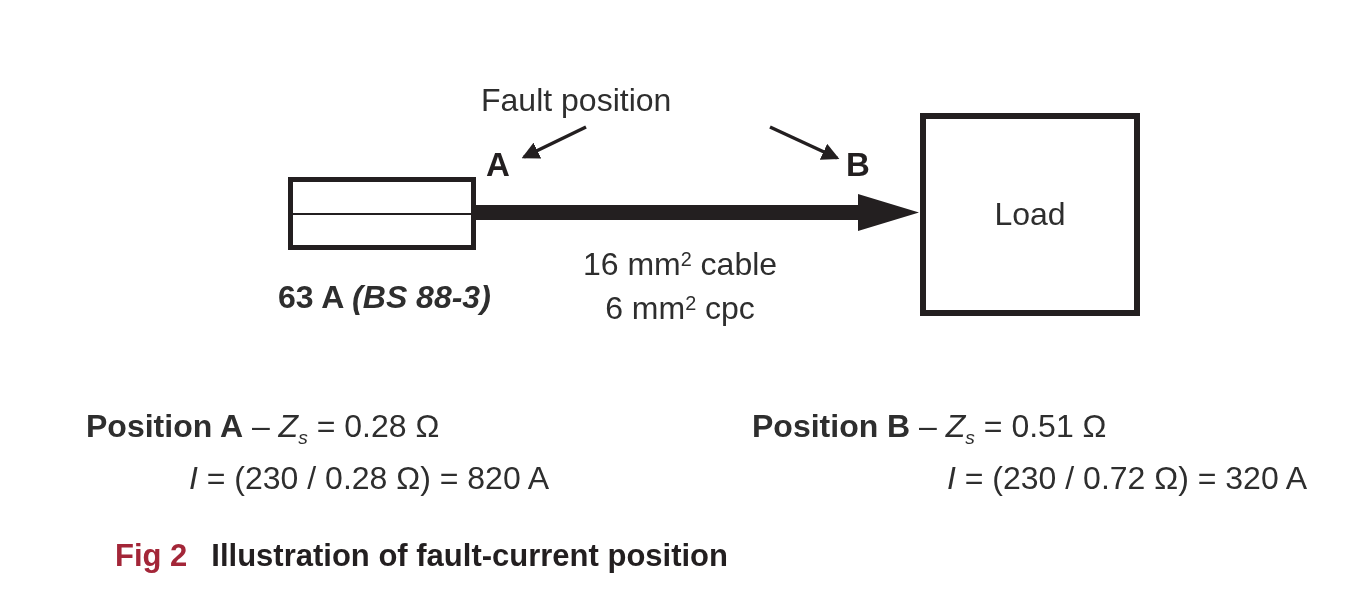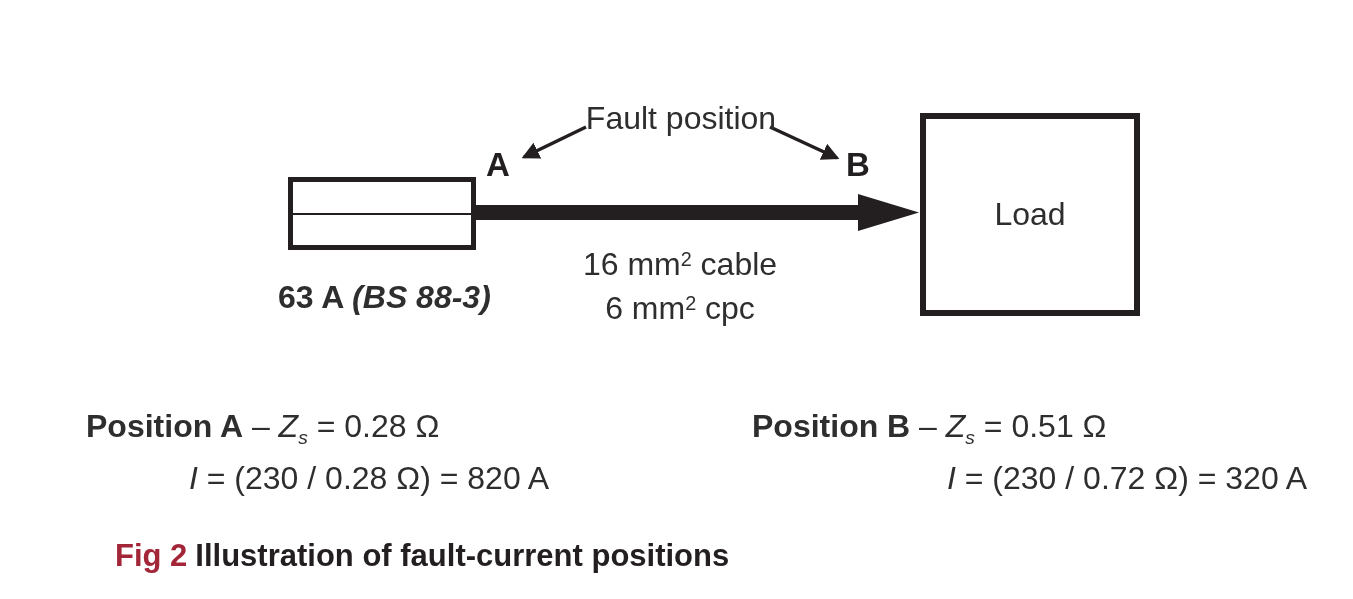--- a/index.html
+++ b/index.html
@@ -21,23 +21,23 @@
   
   .overlay {
     position: absolute;
     left: 0; top: 0;
     width: 1353px; height: 599px;
     z-index: 1;
   }
 
   
   .fault-label {
-    left: 481px; top: 100px;
+    left: 481px; top: 82px;
     width: 400px;
-    text-align: center;
+    text-align: left;
     z-index: 3;
   }
 
   
   .point-letter { font-size: 33px; font-weight: bold; color: #231f20; z-index: 3; }
   .point-a { left: 486px; top: 146px; }
   .point-b { left: 846px; top: 146px; }
 
   
   .fuse {
@@ -86,21 +86,21 @@
   .eq-a { left: 86px; top: 406px; }
   .eq-b { left: 752px; top: 406px; }
   .eq-a .eq-line2 { margin-left: 103px; }
   .eq-b .eq-line2 { margin-left: 195px; }
   sub.zsub { font-size: 0.6em; font-style: italic; vertical-align: -0.35em; }
 
   
   .caption {
     left: 115px; top: 538px;
     display: flex;
-    gap: 8px;
+    gap: 24px;
     font-weight: bold;
     font-size: 31px;
     color: #231f20;
     z-index: 3;
     justify-content: space-between;
   }
   .fig-num { color: #a32638; }
 </style>
 </head>
 <body>
@@ -143,16 +143,16 @@
     <div class="eq-line2"><span class="ital">I</span><span> = (230 / 0.28 Ω) = 820 A</span></div>
   </div>
 
   <div class="abs txt equation eq-b">
     <div class="eq-line1"><span class="bold">Position B</span><span> – </span><span class="ital">Z</span><sub class="zsub">s</sub><span> = 0.51 Ω</span></div>
     <div class="eq-line2"><span class="ital">I</span><span> = (230 / 0.72 Ω) = 320 A</span></div>
   </div>
 
   <div class="abs caption">
     <span class="fig-num">Fig 2</span>
-    <span>Illustration of fault-current positions</span>
+    <span>Illustration of fault-current position</span>
   </div>
 
 </div>
 
 </body></html>

